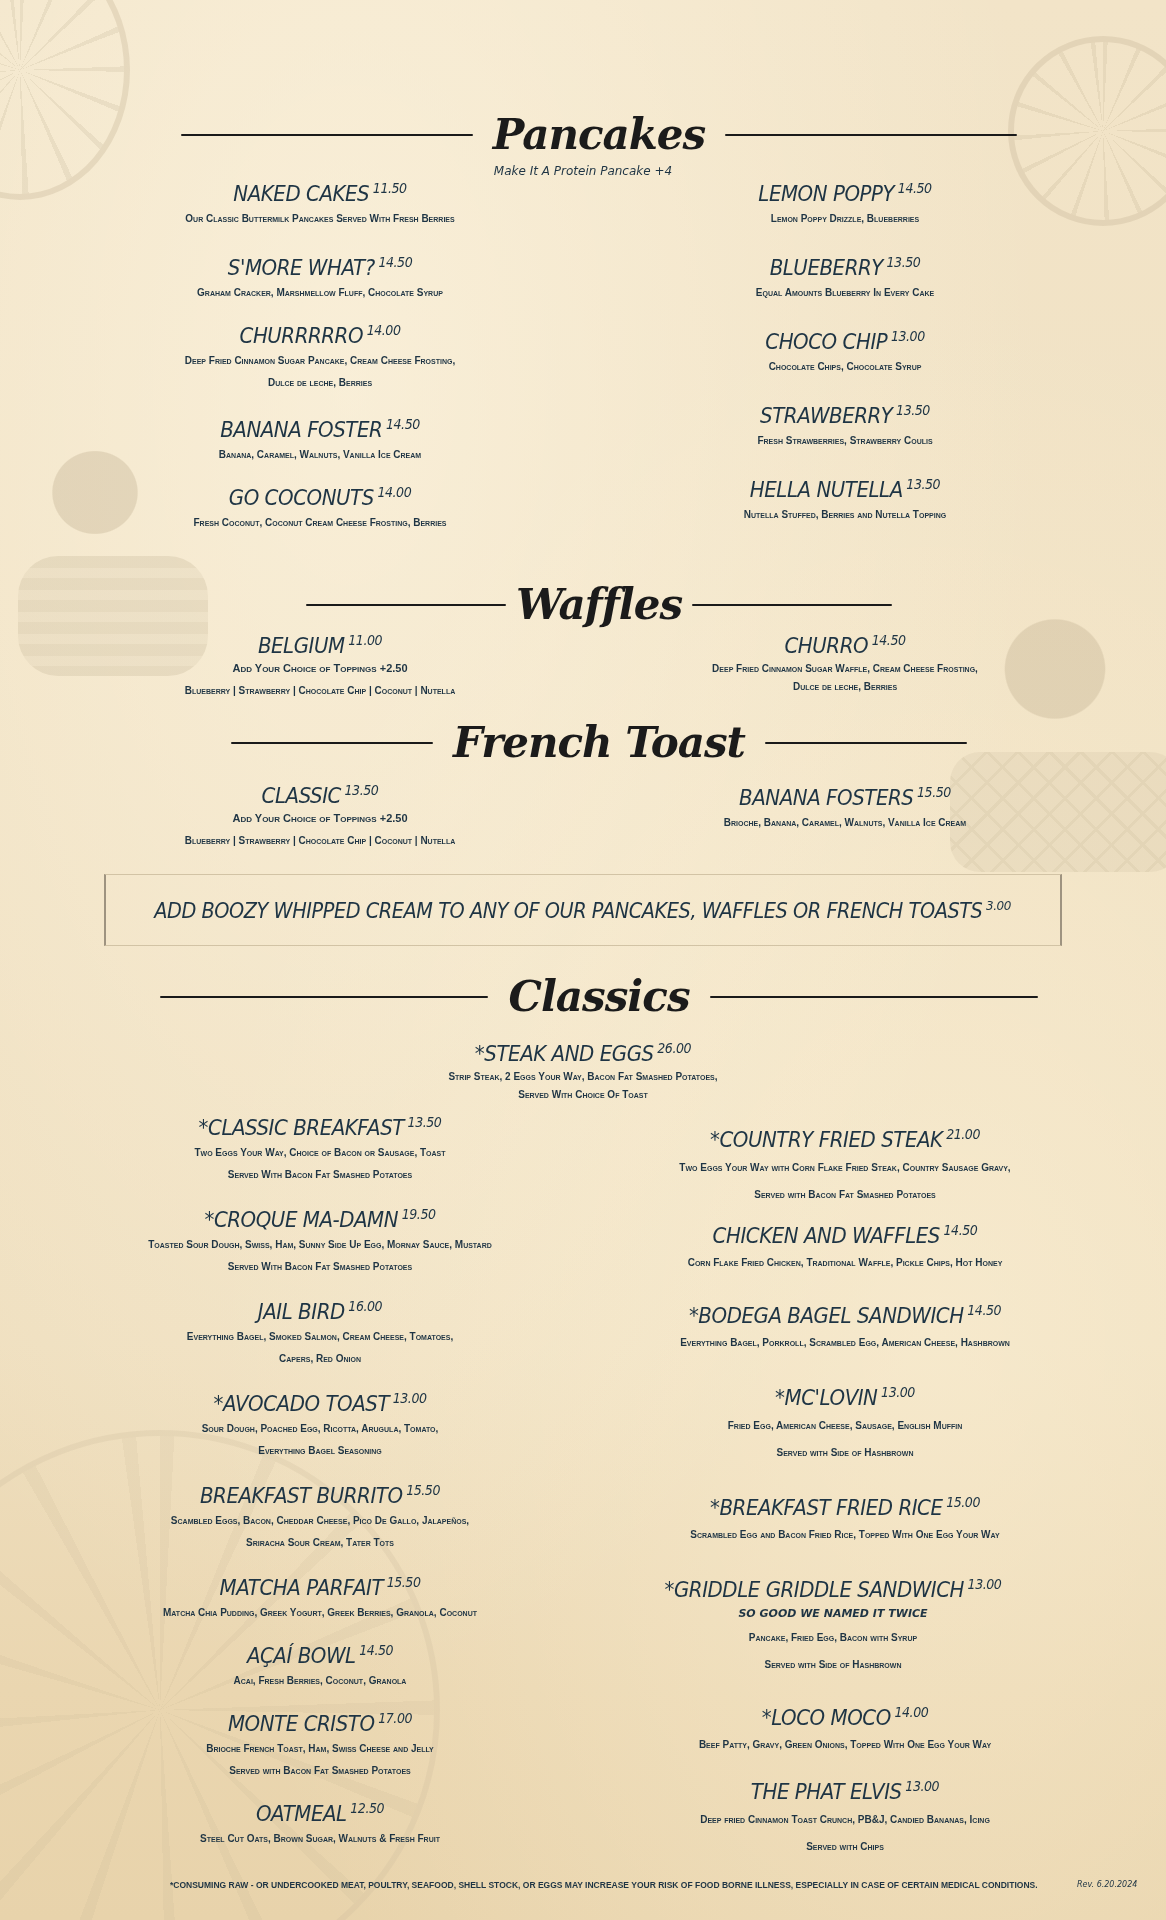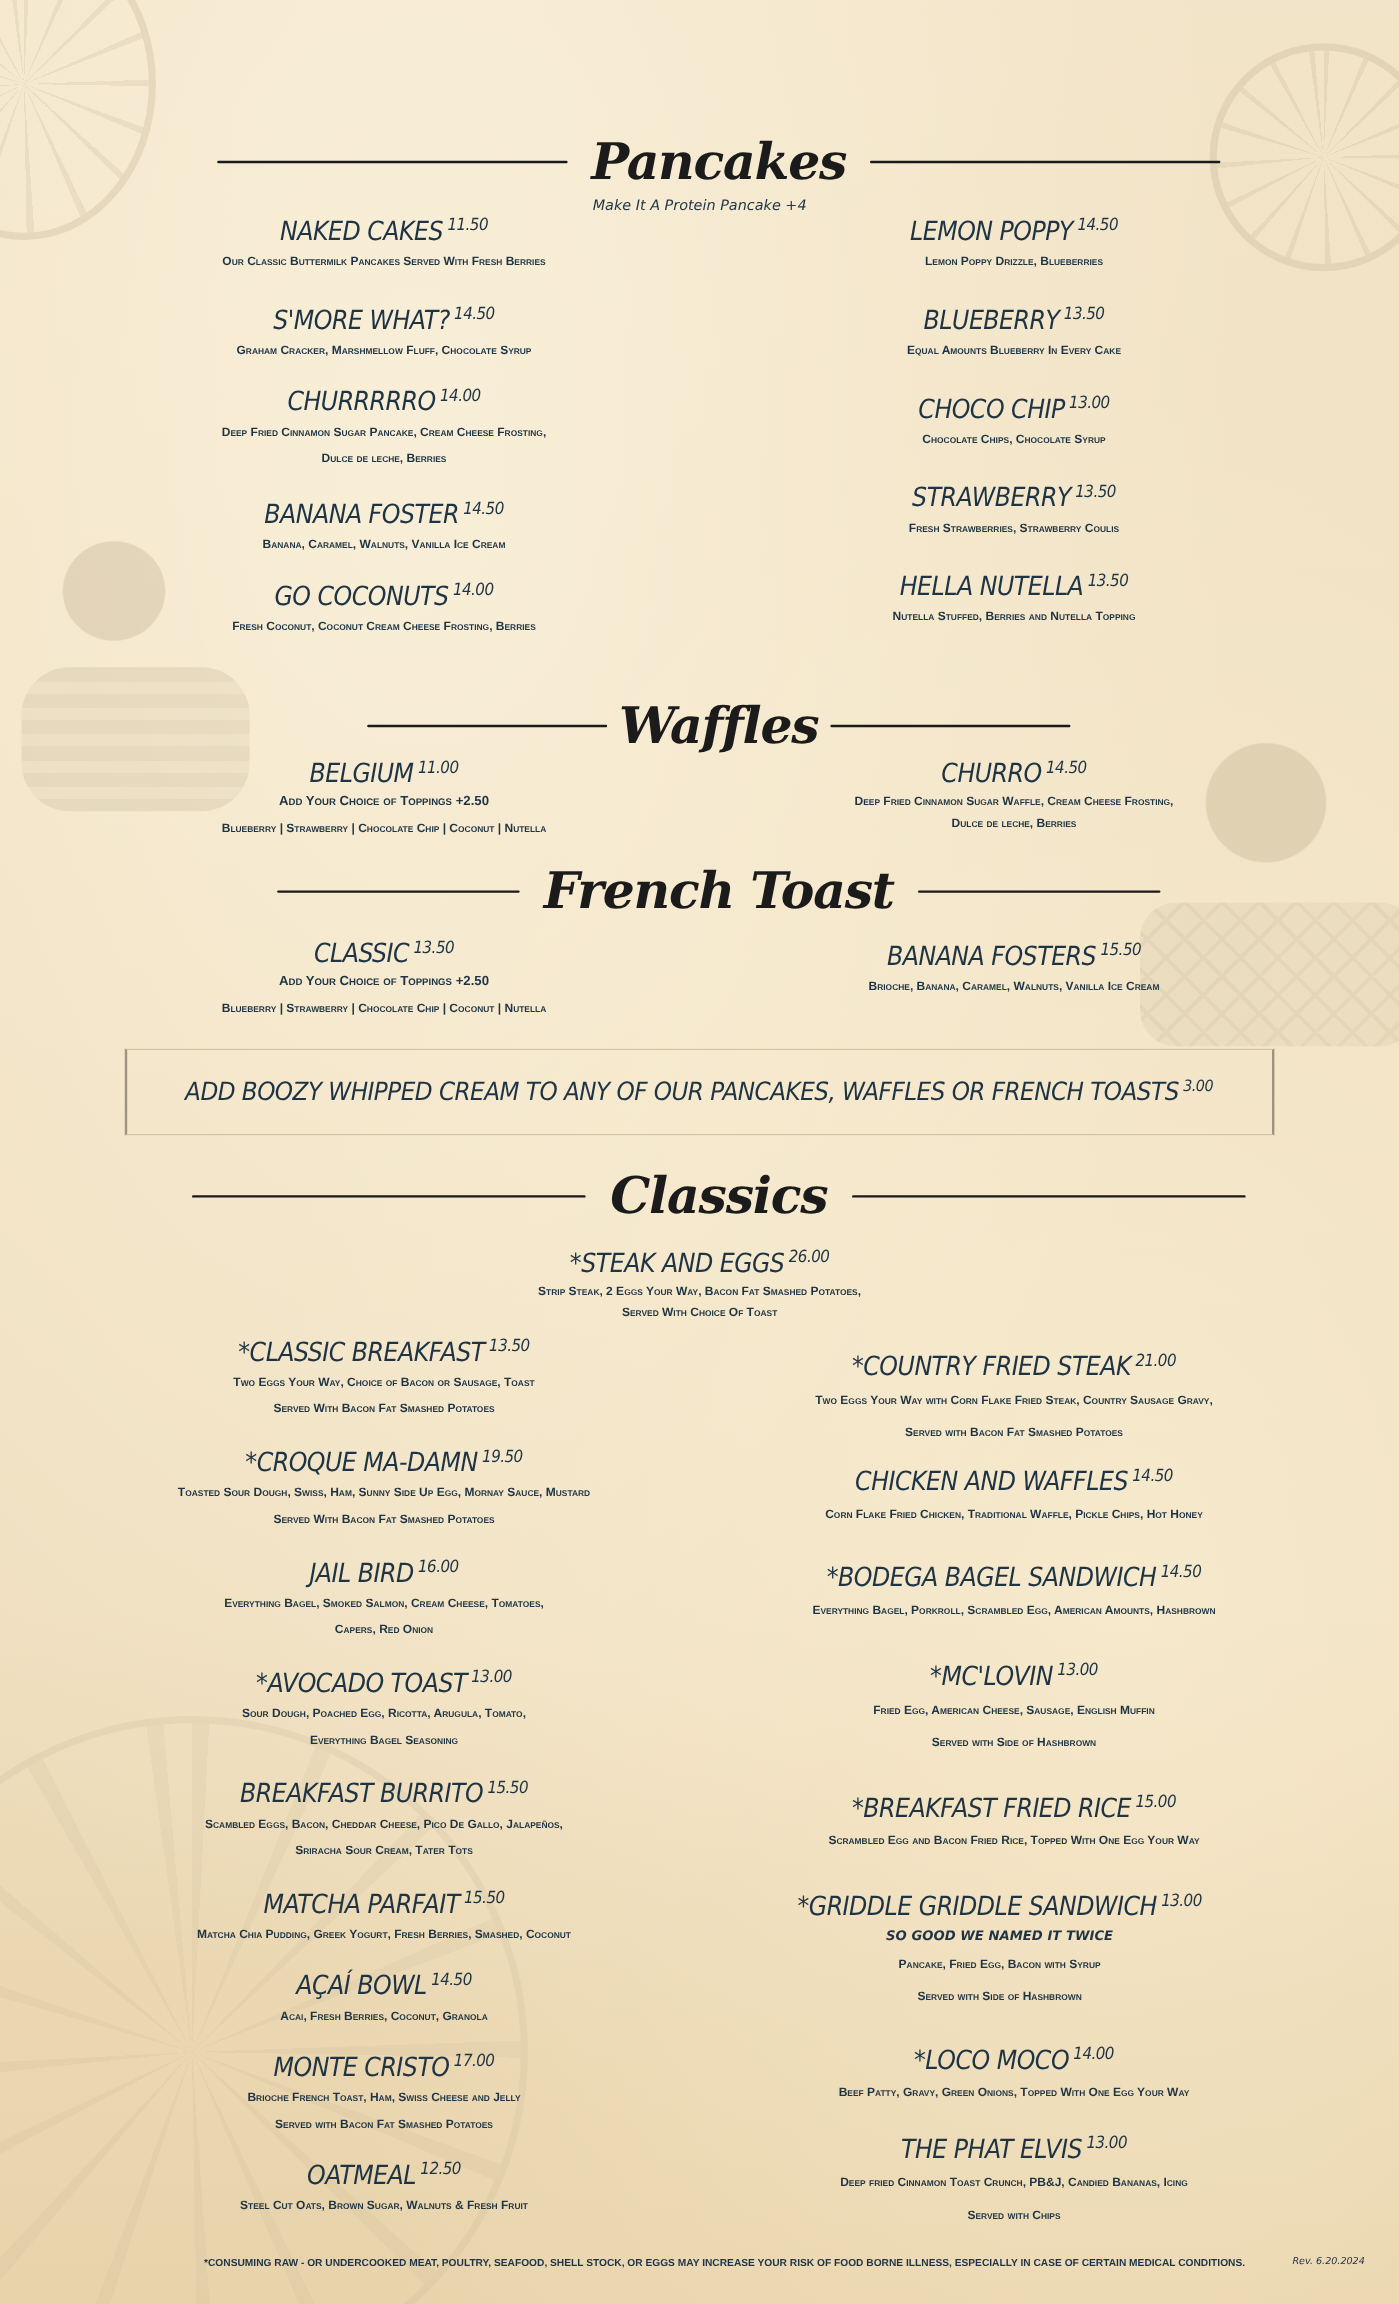--- a/index.html
+++ b/index.html
@@ -219,21 +219,21 @@
   <div class="desc">Sour Dough, Poached Egg, Ricotta, Arugula, Tomato,</div>
   <div class="desc">Everything Bagel Seasoning</div>
 </div>
 <div class="item" style="left:60px; width:520px; top:1476px;">
   <div class="item-name"><span>BREAKFAST BURRITO</span><span class="price">15.50</span></div>
   <div class="desc">Scambled Eggs, Bacon, Cheddar Cheese, Pico De Gallo, Jalapeños,</div>
   <div class="desc">Sriracha Sour Cream, Tater Tots</div>
 </div>
 <div class="item" style="left:60px; width:520px; top:1568px;">
   <div class="item-name"><span>MATCHA PARFAIT</span><span class="price">15.50</span></div>
-  <div class="desc">Matcha Chia Pudding, Greek Yogurt, Fresh Berries, Smashed, Coconut</div>
+  <div class="desc">Matcha Chia Pudding, Greek Yogurt, Greek Berries, Granola, Coconut</div>
 </div>
 <div class="item" style="left:60px; width:520px; top:1636px;">
   <div class="item-name"><span>AÇAÍ BOWL</span><span class="price">14.50</span></div>
   <div class="desc">Acai, Fresh Berries, Coconut, Granola</div>
 </div>
 <div class="item" style="left:60px; width:520px; top:1704px;">
   <div class="item-name"><span>MONTE CRISTO</span><span class="price">17.00</span></div>
   <div class="desc">Brioche French Toast, Ham, Swiss Cheese and Jelly</div>
   <div class="desc">Served with Bacon Fat Smashed Potatoes</div>
 </div>
@@ -246,21 +246,21 @@
   <div class="item-name"><span>*COUNTRY FRIED STEAK</span><span class="price">21.00</span></div>
   <div class="desc" style="line-height:27px;">Two Eggs Your Way with Corn Flake Fried Steak, Country Sausage Gravy,</div>
   <div class="desc" style="line-height:27px;">Served with Bacon Fat Smashed Potatoes</div>
 </div>
 <div class="item" style="left:600px; width:490px; top:1216px;">
   <div class="item-name"><span>CHICKEN AND WAFFLES</span><span class="price">14.50</span></div>
   <div class="desc" style="line-height:26px;">Corn Flake Fried Chicken, Traditional Waffle, Pickle Chips, Hot Honey</div>
 </div>
 <div class="item" style="left:600px; width:490px; top:1296px;">
   <div class="item-name"><span>*BODEGA BAGEL SANDWICH</span><span class="price">14.50</span></div>
-  <div class="desc" style="line-height:26px;">Everything Bagel,  Porkroll,  Scrambled Egg, American Amounts, Hashbrown</div>
+  <div class="desc" style="line-height:26px;">Everything Bagel,  Porkroll,  Scrambled Egg, American Cheese, Hashbrown</div>
 </div>
 <div class="item" style="left:600px; width:490px; top:1378px;">
   <div class="item-name"><span>*MC'LOVIN</span><span class="price">13.00</span></div>
   <div class="desc" style="line-height:27px;">Fried Egg, American Cheese, Sausage, English Muffin</div>
   <div class="desc" style="line-height:27px;">Served with Side of Hashbrown</div>
 </div>
 <div class="item" style="left:600px; width:490px; top:1488px;">
   <div class="item-name"><span>*BREAKFAST FRIED RICE</span><span class="price">15.00</span></div>
   <div class="desc" style="line-height:26px;">Scrambled Egg and Bacon Fried Rice, Topped With One Egg Your Way</div>
 </div>

